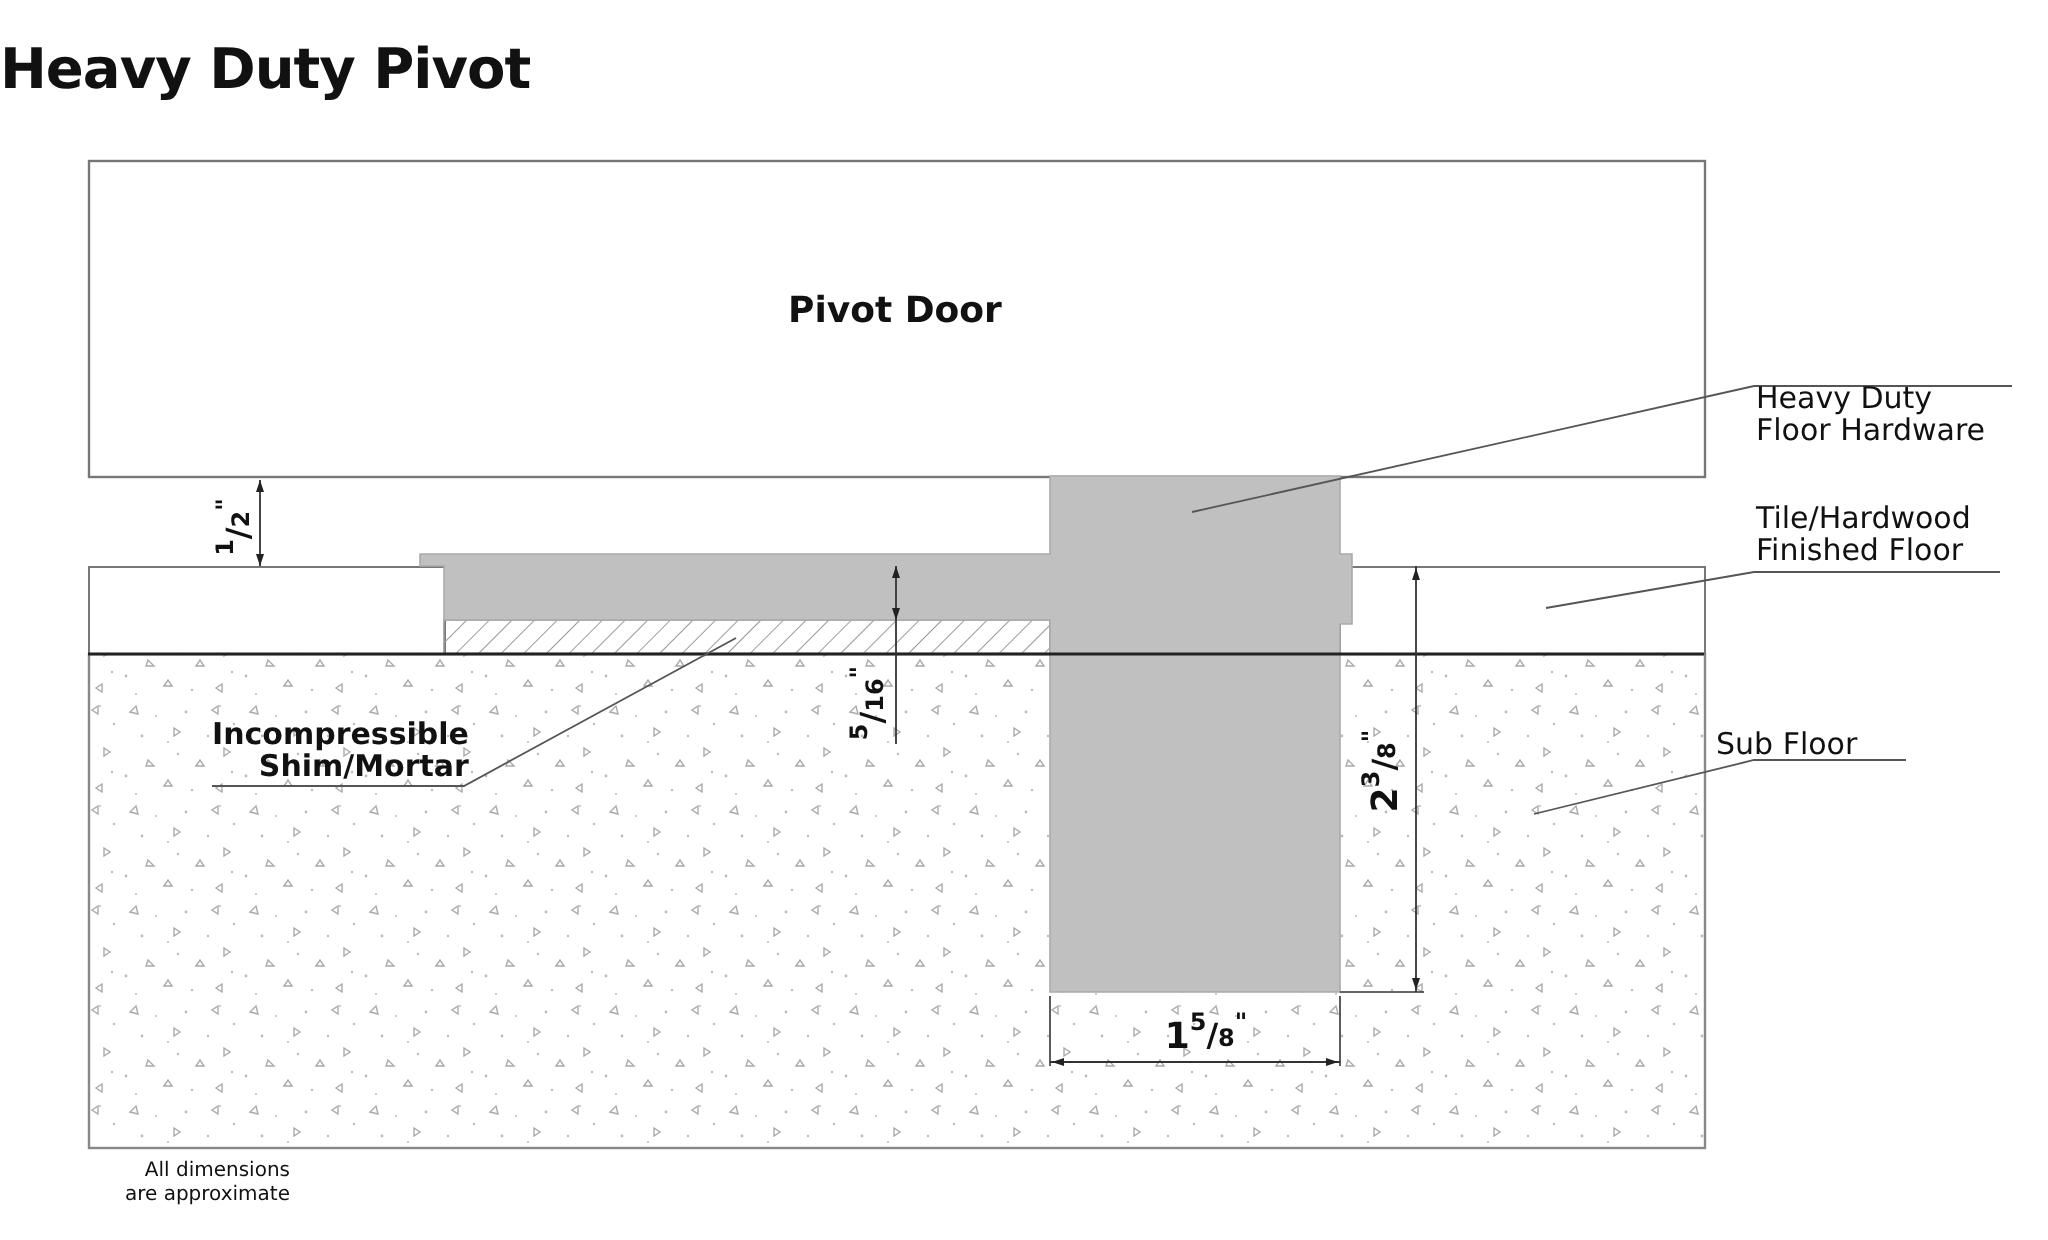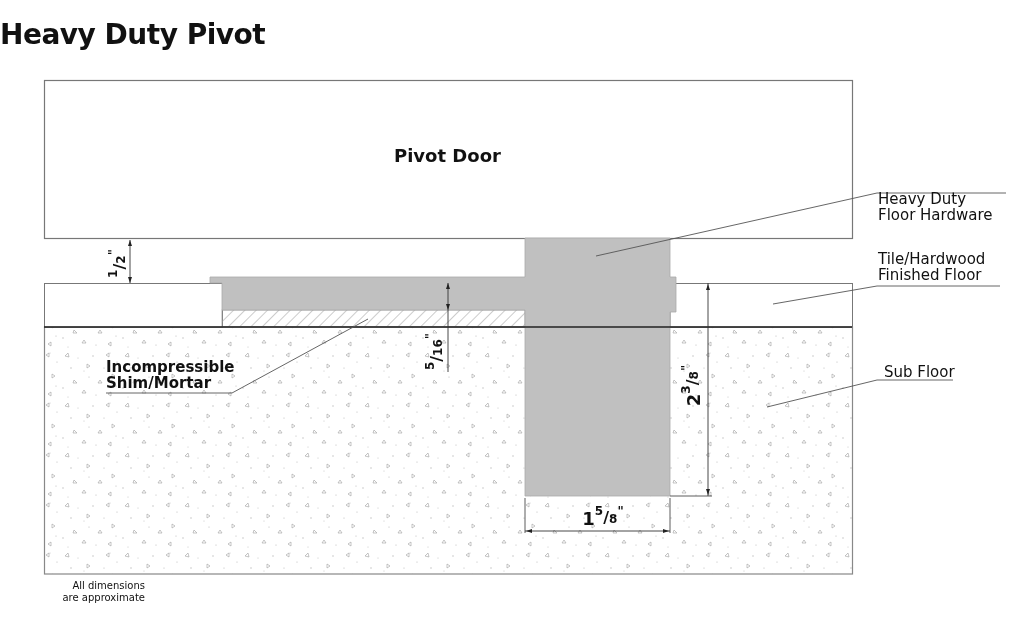--- a/index.html
+++ b/index.html
@@ -1,20 +1,20 @@
 <!DOCTYPE html>
 <html><head>
   <meta charset="utf-8">
   <style>
     html, body { margin: 0; padding: 0; background: #ffffff; }
     body { width: 1024px; height: 620px; position: relative; overflow: hidden; font-family: "DejaVu Sans", sans-serif; color: #111; }
     .title { position: absolute; left: 0; width: 900px; top: 18px; text-align: left; font-weight: bold; font-size: 28px; letter-spacing: -0.5px; font-family: "DejaVu Sans", sans-serif; }
     svg.drawing { position: absolute; left: 0; top: 0; }
     .lbl { position: absolute; font-size: 15px; line-height: 16px; font-family: "DejaVu Sans", sans-serif; }
-    .lbl-bold { font-weight: bold; }
+    .lbl-bold { font-weight: bold; text-align: right; }
     .note { position: absolute; font-size: 10px; line-height: 12px; text-align: right; font-family: "DejaVu Sans", sans-serif; }
     .dim { position: absolute; font-weight: bold; font-family: "DejaVu Sans", sans-serif; }
     .frac { display: inline-flex; align-items: flex-start; }
     .frac .num { font-size: 12px; position: relative; top: -4px; }
     .frac .slash { font-size: 16px; }
     .frac .den { font-size: 12px; position: relative; top: 4px; }
     .frac .whole { font-size: 18px; }
     .frac .inch { font-size: 12px; position: relative; top: -4px; }
     .rot { transform-origin: center center; transform: rotate(-90deg); white-space: nowrap; }
   </style>
@@ -96,21 +96,21 @@
 <div class="lbl" style="left:878px; top:158px;margin-top:33px;">
   <div>Heavy Duty</div>
   <div>Floor Hardware</div>
 </div>
 
 <div class="lbl" style="left:878px; top:251px;">
   <div>Tile/Hardwood</div>
   <div>Finished Floor</div>
 </div>
 
-<div class="lbl" style="left:884px; top:364px;">Sub Floor</div>
+<div class="lbl" style="left:858px; top:364px;">Sub Floor</div>
 
 <div class="lbl lbl-bold" style="left:106px; top:359px;">
   <div>Incompressible</div>
   <div>Shim/Mortar</div>
 </div>
 
 <div class="dim rot" style="left:97px; top:252px; width:40px; text-align:center;">
   <span class="frac">
       <span class="num">1</span>
       <span class="slash">/</span>

